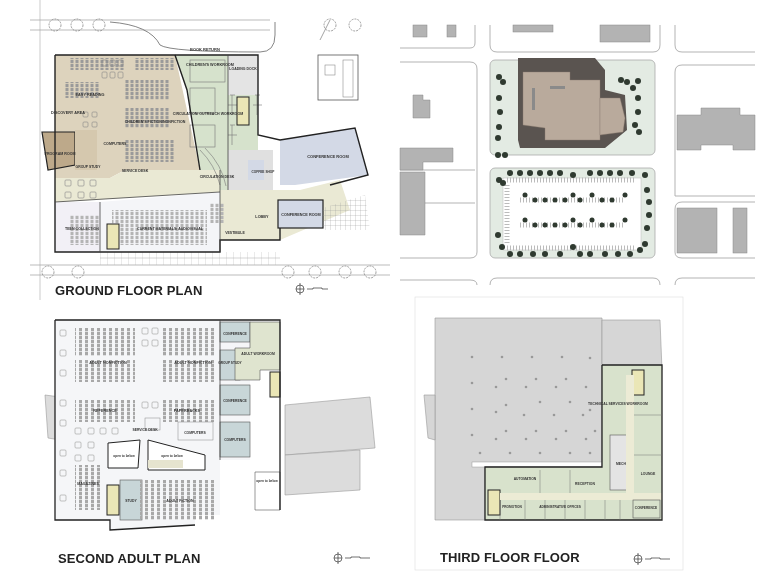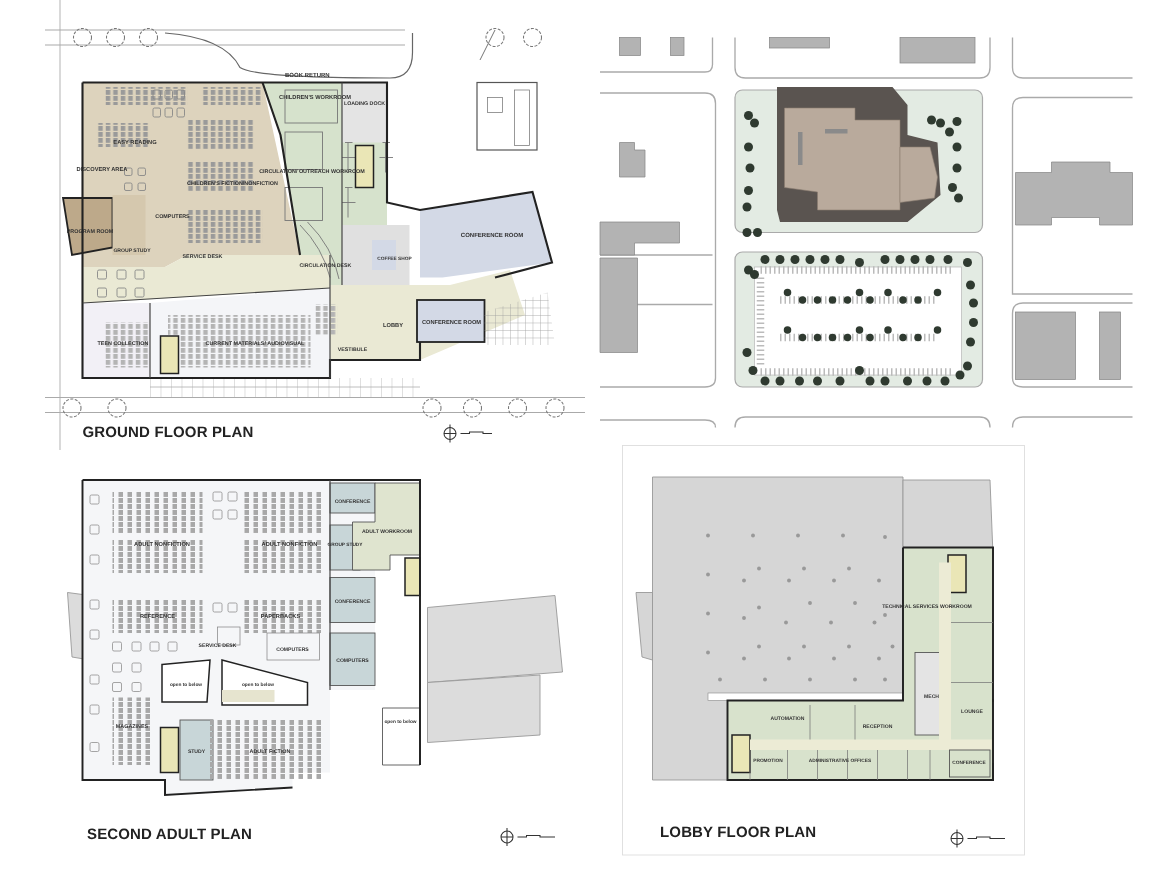--- a/index.html
+++ b/index.html
@@ -1,20 +1,20 @@
 <!DOCTYPE html>
 <html><head>
 <meta charset="utf-8">
 <style>
   html,body{margin:0;padding:0;background:#fff;}
   body{width:780px;height:585px;position:relative;overflow:hidden;font-family:"Liberation Sans",sans-serif;}
   .panel{position:absolute;}
   svg{display:block;}
   .lbl{font-family:"Liberation Sans",sans-serif;font-weight:bold;fill:#333;}
-  .title{position:absolute;font-family:"Liberation Sans",sans-serif;font-weight:bold;font-size:10px;color:#222;letter-spacing:0.1px;}
+  .title{position:absolute;font-family:"Liberation Sans",sans-serif;font-weight:bold;font-size:13px;color:#222;letter-spacing:0.1px;}
 </style>
 </head>
 <body>
 
 <div class="panel" style="left:30px;top:0;width:360px;height:300px;">
   <svg width="360" height="300" viewBox="0 0 360 300">
     <defs>
       <pattern id="shelf" width="5" height="4" patternUnits="userSpaceOnUse">
         <rect x="0.5" y="0" width="3" height="3.2" fill="#9a9a9a"></rect>
       </pattern>
@@ -482,14 +482,14 @@
       <text class="lbl" x="160" y="213" font-size="3.2" text-anchor="middle">ADMINISTRATIVE OFFICES</text>
       <text class="lbl" x="246" y="214" font-size="3.2" text-anchor="middle">CONFERENCE</text>
     </g>
     <g stroke="#333" stroke-width="0.7" fill="none">
       <circle cx="238" cy="264" r="4"></circle>
         <line x1="238" y1="258" x2="238" y2="270"></line>
         <line x1="234" y1="264" x2="242" y2="264"></line>
       <path d="M245 264 L251 264 L251 263 L260 263 L260 264 L270 264"></path>
     </g>
   </svg>
-  <div class="title" style="left:40px;top:255px;">LOBBY FLOOR PLAN</div>
+  <div class="title" style="left:40px;top:255px;">THIRD FLOOR FLOOR</div>
 </div>
 
 </body></html>

